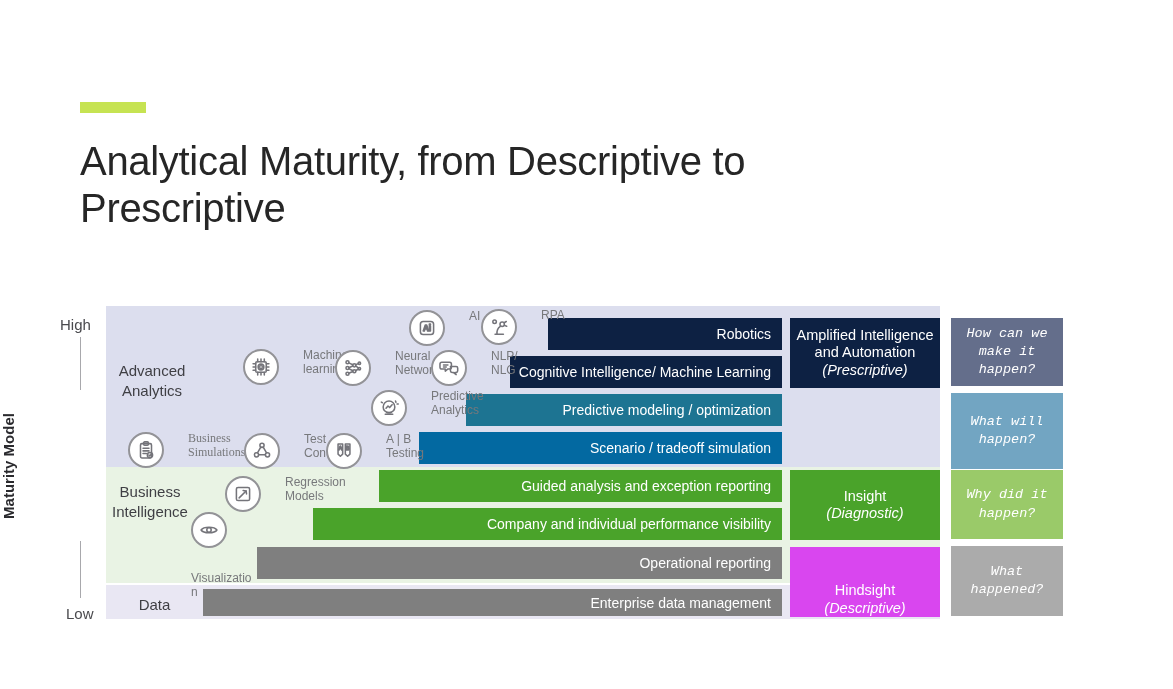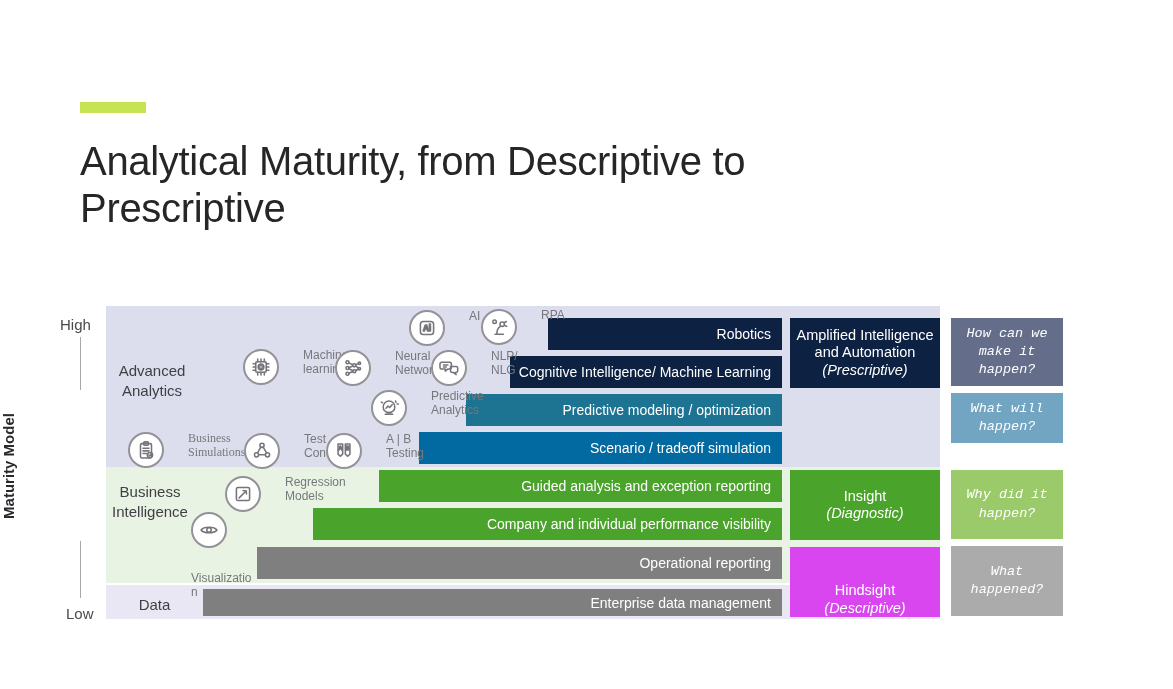--- a/index.html
+++ b/index.html
@@ -105,21 +105,21 @@
   <div class="abs stage" style="top: 470px; height: 70px; background-color: rgb(74, 163, 42);">
     <div>Insight</div>
     <div class="sub">(Diagnostic)</div>
   </div>
   <div class="abs stage" style="top: 547px; height: 70px; background-color: #d946ef; justify-content: flex-end;">
     <div>Hindsight</div>
     <div class="sub">(Descriptive)</div>
   </div>
 
   <div class="abs question" style="top: 318px; height: 68px; background-color: rgb(100, 110, 139);">How can we make it happen?</div>
-  <div class="abs question" style="top: 393px; height: 50px; background-color: rgb(114, 165, 194);">What will happen?</div>
+  <div class="abs question" style="top: 393px; height: 76px; background-color: rgb(114, 165, 194);">What will happen?</div>
   <div class="abs question" style="top: 470px; height: 69px; background-color: rgb(154, 202, 105);">Why did it happen?</div>
   <div class="abs question" style="top: 546px; height: 70px; background-color: rgb(171, 171, 171);">What happened?</div>
 
   <div class="abs cap" style="left:243px; top:349px;">
     <span class="circ">
       <svg viewBox="0 0 20 20">
           <rect x="5.2" y="5.2" width="9.6" height="9.6" rx="1.2"></rect>
           <path d="M7 2.8v2.4M10 2.8v2.4M13 2.8v2.4M7 14.8v2.4M10 14.8v2.4M13 14.8v2.4M2.8 7h2.4M2.8 10h2.4M2.8 13h2.4M14.8 7h2.4M14.8 10h2.4M14.8 13h2.4"></path>
           <circle cx="10" cy="10" r="2.6"></circle>
           <path d="M8.8 9.2c.5-.5 1.9-.5 2.4 0M8.8 10.8c.5.5 1.9.5 2.4 0"></path>

